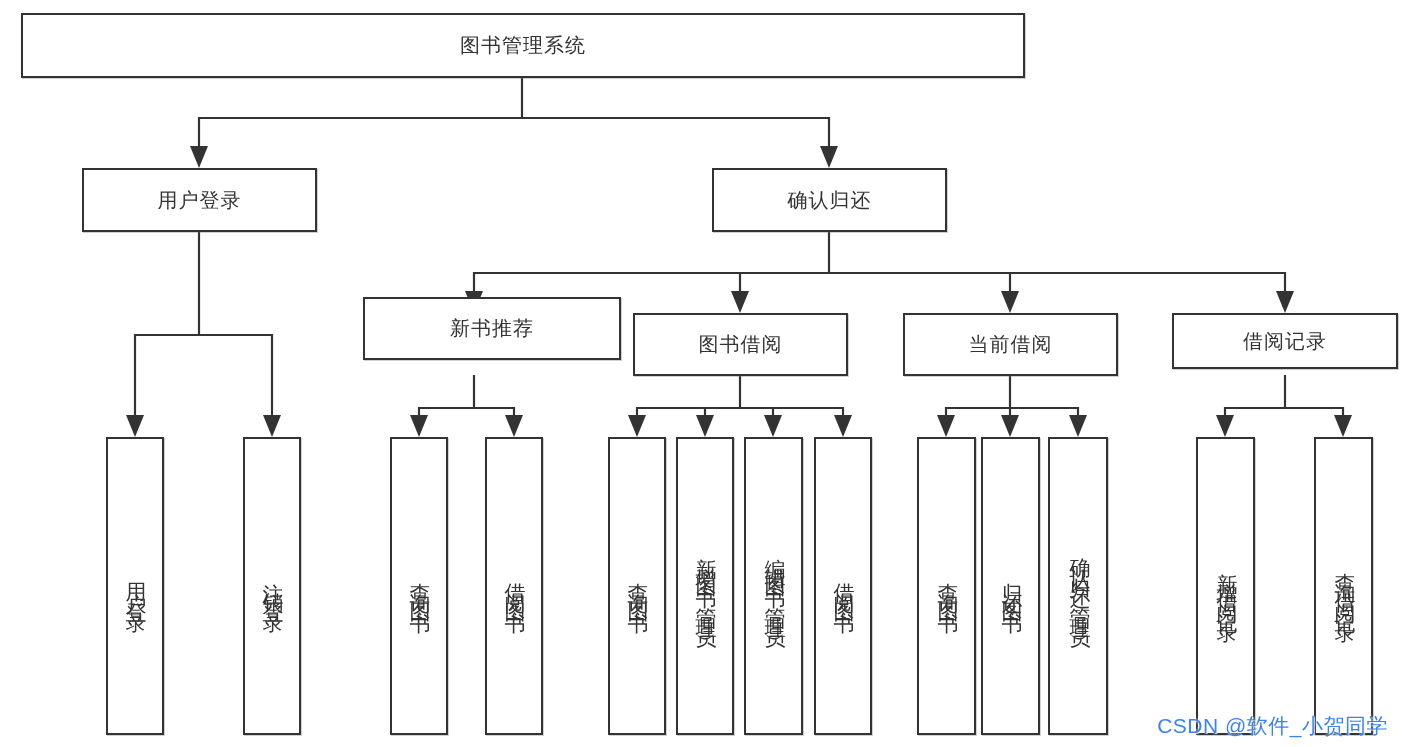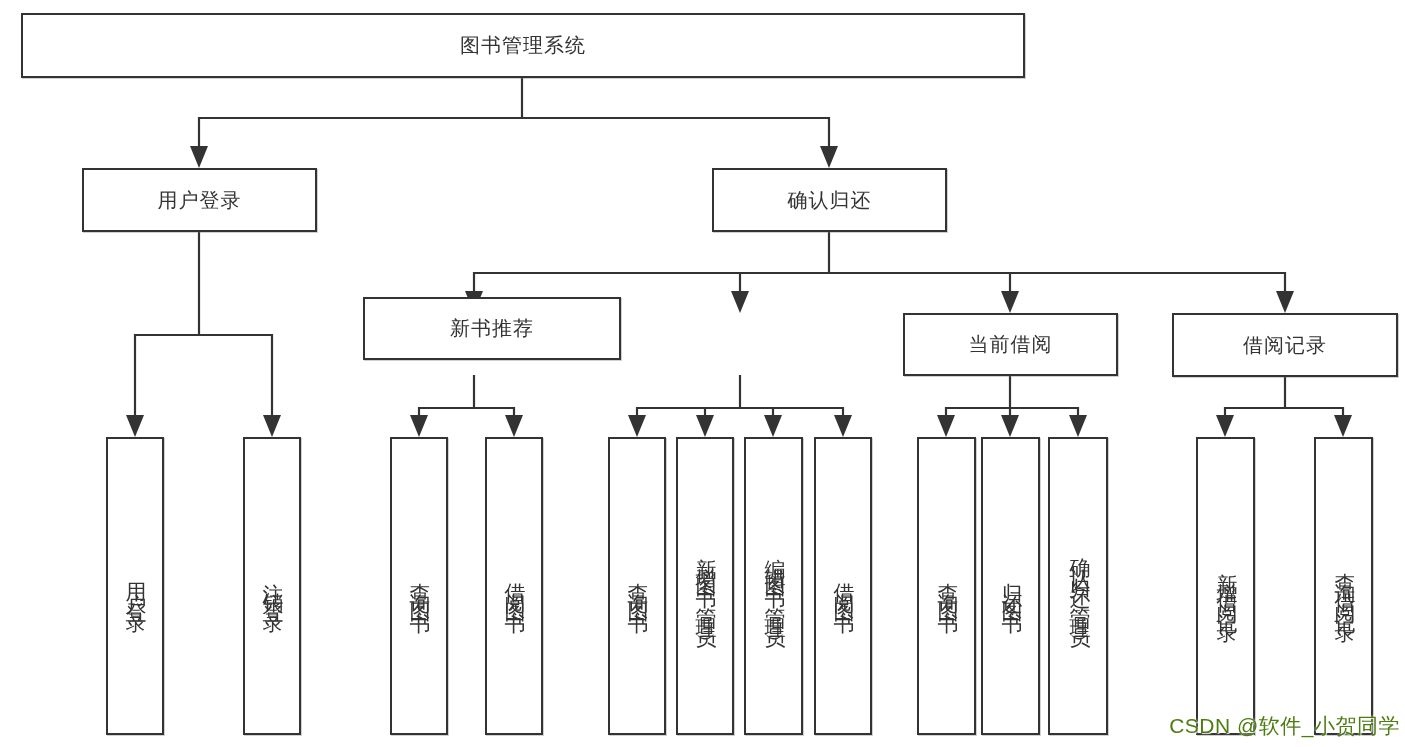--- a/index.html
+++ b/index.html
@@ -42,41 +42,41 @@
     letter-spacing: 10px;
     line-height: 52px;
   }
   
   .n-root           { left: 21px;   top: 13px;  width: 1004px; height: 65px; }
   .n-user-login     { left: 82px;   top: 168px; width: 235px;  height: 64px; }
   .n-book-mgmt      { left: 712px;  top: 168px; width: 235px;  height: 64px; }
   .n-new-book       { left: 363px;  top: 297px; width: 258px;  height: 63px; }
   .n-book-borrow    { left: 633px;  top: 313px; width: 215px;  height: 63px; }
   .n-current-borrow { left: 903px;  top: 313px; width: 215px;  height: 63px; }
-  .n-borrow-records { left: 1172px; top: 313px; width: 226px;  height: 64px; }
+  .n-borrow-records { left: 1172px; top: 313px; width: 226px;  height: 56px; }
   .n-l-user-login   { left: 106px;  top: 437px; width: 58px; height: 298px; }
   .n-l-logout       { left: 243px;  top: 437px; width: 58px; height: 298px; }
   .n-l-nb-query     { left: 390px;  top: 437px; width: 58px; height: 298px; }
   .n-l-nb-borrow    { left: 485px;  top: 437px; width: 58px; height: 298px; }
   .n-l-bb-query     { left: 608px;  top: 437px; width: 58px; height: 298px; }
   .n-l-bb-add       { left: 676px;  top: 437px; width: 58px; height: 298px; }
   .n-l-bb-edit      { left: 744px;  top: 437px; width: 59px; height: 298px; }
   .n-l-bb-borrow    { left: 814px;  top: 437px; width: 58px; height: 298px; }
   .n-l-cb-query     { left: 917px;  top: 437px; width: 59px; height: 298px; }
   .n-l-cb-return    { left: 981px;  top: 437px; width: 59px; height: 298px; }
   .n-l-cb-confirm   { left: 1048px; top: 437px; width: 60px; height: 298px; }
   .n-l-br-add       { left: 1196px; top: 437px; width: 59px; height: 298px; }
   .n-l-br-query     { left: 1314px; top: 437px; width: 59px; height: 298px; }
   #watermark {
     position: absolute;
-    right: 5px;
+    right: 17px;
     top: 712px;
     z-index: 5;
     font-size: 21px;
-    color: #4d7c0f;
+    color: #3b82f6;
     letter-spacing: 0.5px;
     text-shadow: 0 0 3px #ffffff, 1px 1px 0 rgba(255,255,255,0.7);
     white-space: nowrap;
   }
 </style>
 </head>
 <body>
 
 <div id="stage">
 
@@ -145,20 +145,21 @@
       <polygon points="1334,415 1352,415 1343,437"></polygon>
     </g>
   </svg>
 
   <div class="node hbox n-root">图书管理系统</div>
 
   <div class="node hbox n-user-login">用户登录</div>
   <div class="node hbox n-book-mgmt">确认归还</div>
 
   <div class="node hbox n-new-book">新书推荐</div>
+  <div class="node hbox n-book-borrow">图书借阅</div>
   <div class="node hbox n-current-borrow">当前借阅</div>
   <div class="node hbox n-borrow-records">借阅记录</div>
 
   <div class="node vbox n-l-user-login">用户登录</div>
   <div class="node vbox n-l-logout">注销登录</div>
   <div class="node vbox n-l-nb-query">查询图书</div>
   <div class="node vbox n-l-nb-borrow">借阅图书</div>
   <div class="node vbox n-l-bb-query">查询图书</div>
   <div class="node vbox n-l-bb-add">新增图书（管理员）</div>
   <div class="node vbox n-l-bb-edit">编辑图书（管理员）</div>

